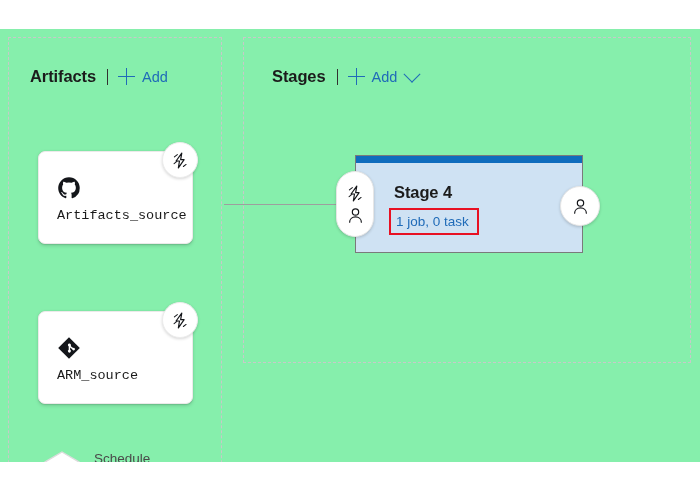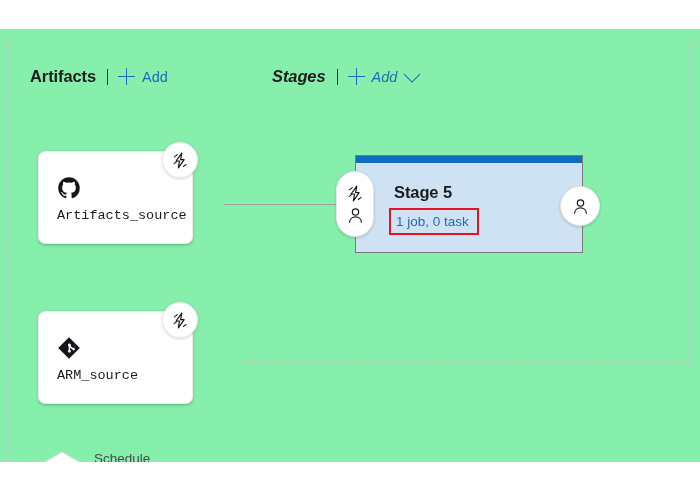--- a/index.html
+++ b/index.html
@@ -31,21 +31,21 @@
   #stages-panel    { left: 243px; top: 8px; width: 448px; height: 326px; }
 
   
   .panel-header {
     position: absolute;
     display: flex;
     align-items: center;
     white-space: nowrap;
   }
   #artifacts-header { left: 30px; top: 38px; }
-  #stages-header    { left: 272px; top: 38px; font-style: italic; }
+  #stages-header    { left: 272px; top: 38px; }
 
   .panel-title {
     font-size: 16.5px;
     font-weight: 600;
     color: #1b1b1b;
     letter-spacing: -0.1px;
   }
   .divider-pipe {
     display: inline-block;
     width: 1px;
@@ -310,21 +310,21 @@
     <span class="divider-pipe"></span>
     <span class="add-link">
       <span class="plus-icon"></span>
       <span class="add-label">Add</span>
       <span class="chevron-down"></span>
     </span>
   </div>
 
   <div id="stage-node">
     <div id="stage-topbar"></div>
-    <div id="stage-title">Stage 5</div>
+    <div id="stage-title">Stage 4</div>
     <div id="stage-subtitle-box">
       <span id="stage-subtitle">1 job, 0 task</span>
     </div>
   </div>
 
   <div id="pre-deploy-badge">
     <span>
       <svg class="badge-icon" viewBox="0 0 24 24" aria-hidden="true">
         <path fill="none" stroke="#14161a" stroke-width="1.5" stroke-linejoin="round" stroke-linecap="round" d="M13.6 2.6 6.4 12.6h4.3l-1.4 8.8 7.3-10.4h-4.4z"></path>
         <path stroke="#14161a" stroke-width="1.3" stroke-linecap="round" d="M4.3 7.4 8 4.6M3.9 15.9l3.6-2.7M15.6 19.6l3.5-2.6"></path>

